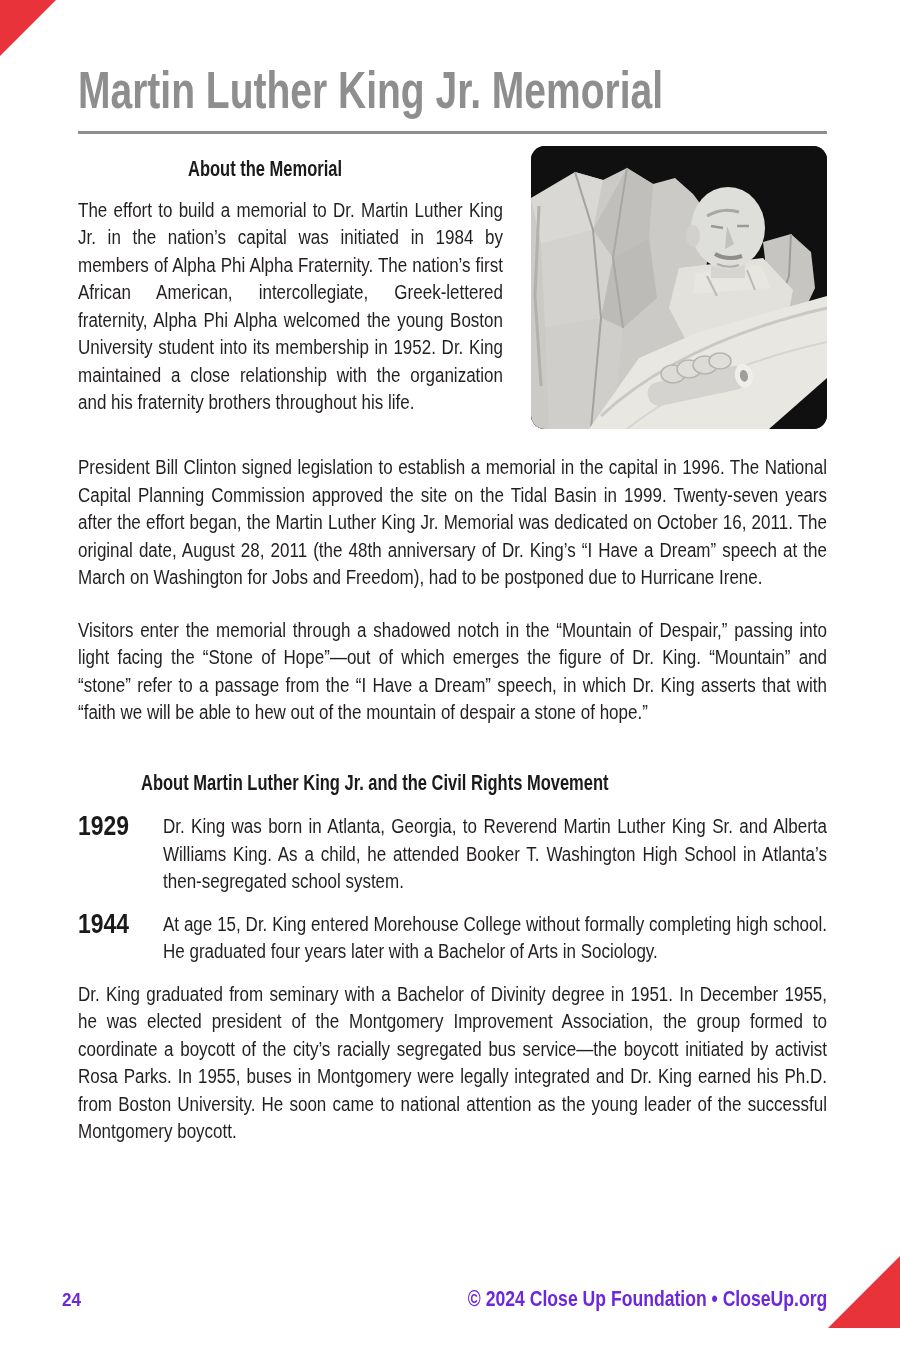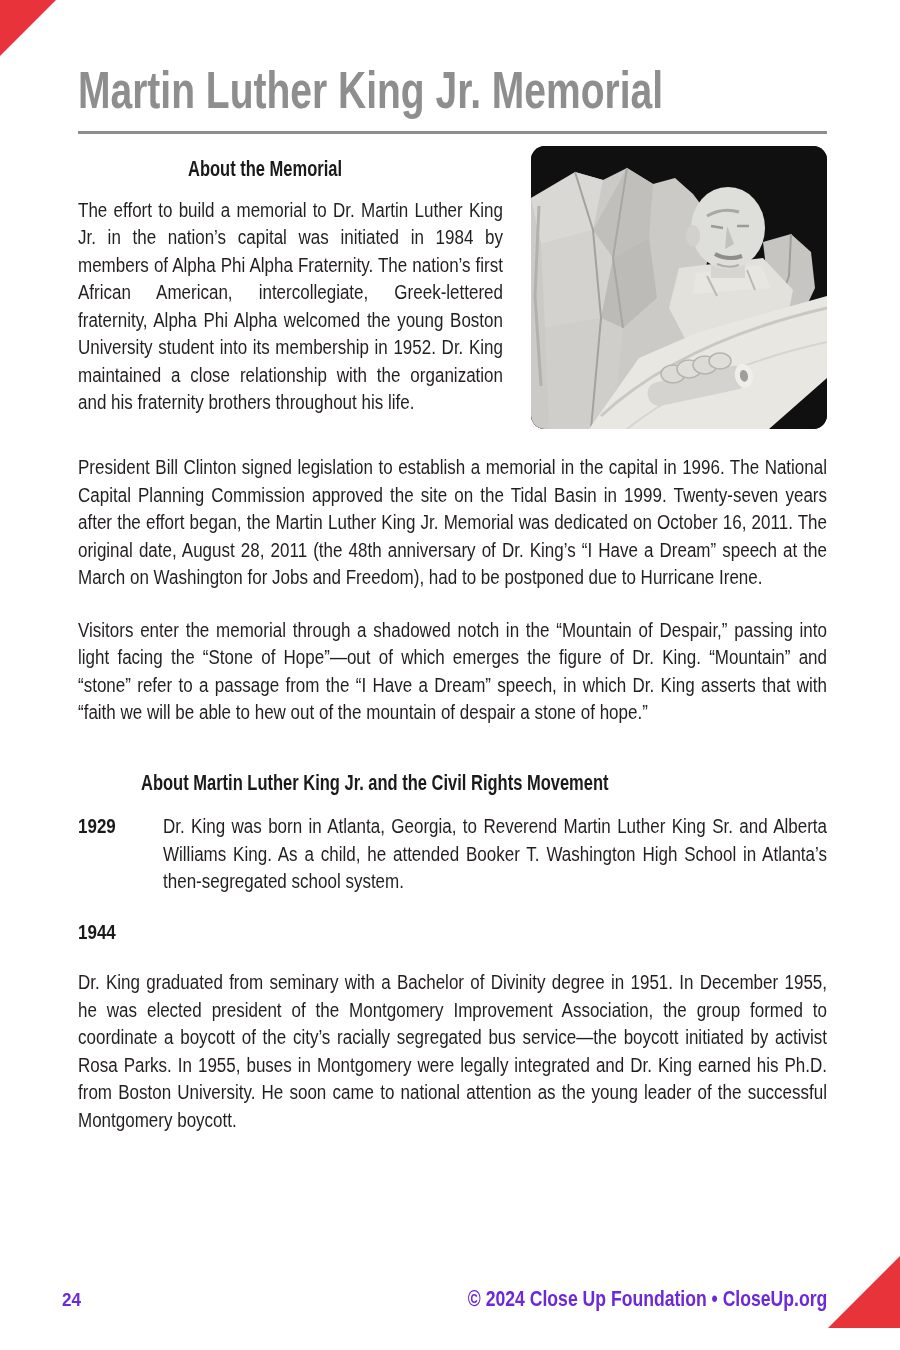--- a/index.html
+++ b/index.html
@@ -71,25 +71,25 @@
     margin-left:auto;
     width:296px; height:283px;
     border-radius:14px; overflow:hidden;
     background:#101010;
     flex-shrink:0;
   }
   .photo-wrap svg { display:block; }
 
   h3.timeline-head { margin-top:43px; }
 
-  .timeline-row { display:flex; margin-top:23px; }
+  .timeline-row { display:flex; margin-top:15px; }
   .timeline-row.first { margin-top:17px; }
   .tl-year {
     width:85px; flex-shrink:0;
-    font-size:20px; font-weight:bold; color:#1a1a1a; line-height:27.5px;
+    font-size:27px; font-weight:bold; color:#1a1a1a; line-height:27.5px;
   }
   .tl-year .cx-inline { transform:scaleX(0.85); }
   .tl-text { flex:1; min-width:0; }
 
   .footer {
     position:absolute; left:62px; right:73px; top:1286px;
     display:flex; align-items:baseline;
     font-weight:bold; color:#6d28d9;
   }
   .page-number { font-size:19px; }
@@ -185,20 +185,23 @@
       </div>
       <div class="tl-text">
         <p class="body cx-block">Dr. King was born in Atlanta, Georgia, to Reverend Martin Luther King Sr. and Alberta Williams King. As a child, he attended Booker T. Washington High School in Atlanta’s then-segregated school system.</p>
       </div>
     </div>
 
     <div class="timeline-row">
       <div class="tl-year">
         <span class="cx-inline">1944</span>
       </div>
+      <div class="tl-text">
+        <p class="body cx-block">At age 15, Dr. King entered Morehouse College without formally completing high school. He graduated four years later with a Bachelor of Arts in Sociology.</p>
+      </div>
     </div>
 
     <div class="timeline-row">
       <div class="tl-text">
         <p class="body cx-block">Dr. King graduated from seminary with a Bachelor of Divinity degree in 1951. In December 1955, he was elected president of the Montgomery Improvement Association, the group formed to coordinate a boycott of the city’s racially segregated bus service—the boycott initiated by activist Rosa Parks. In 1955, buses in Montgomery were legally integrated and Dr. King earned his Ph.D. from Boston University. He soon came to national attention as the young leader of the successful Montgomery boycott.</p>
       </div>
     </div>
 
   </div>
 

